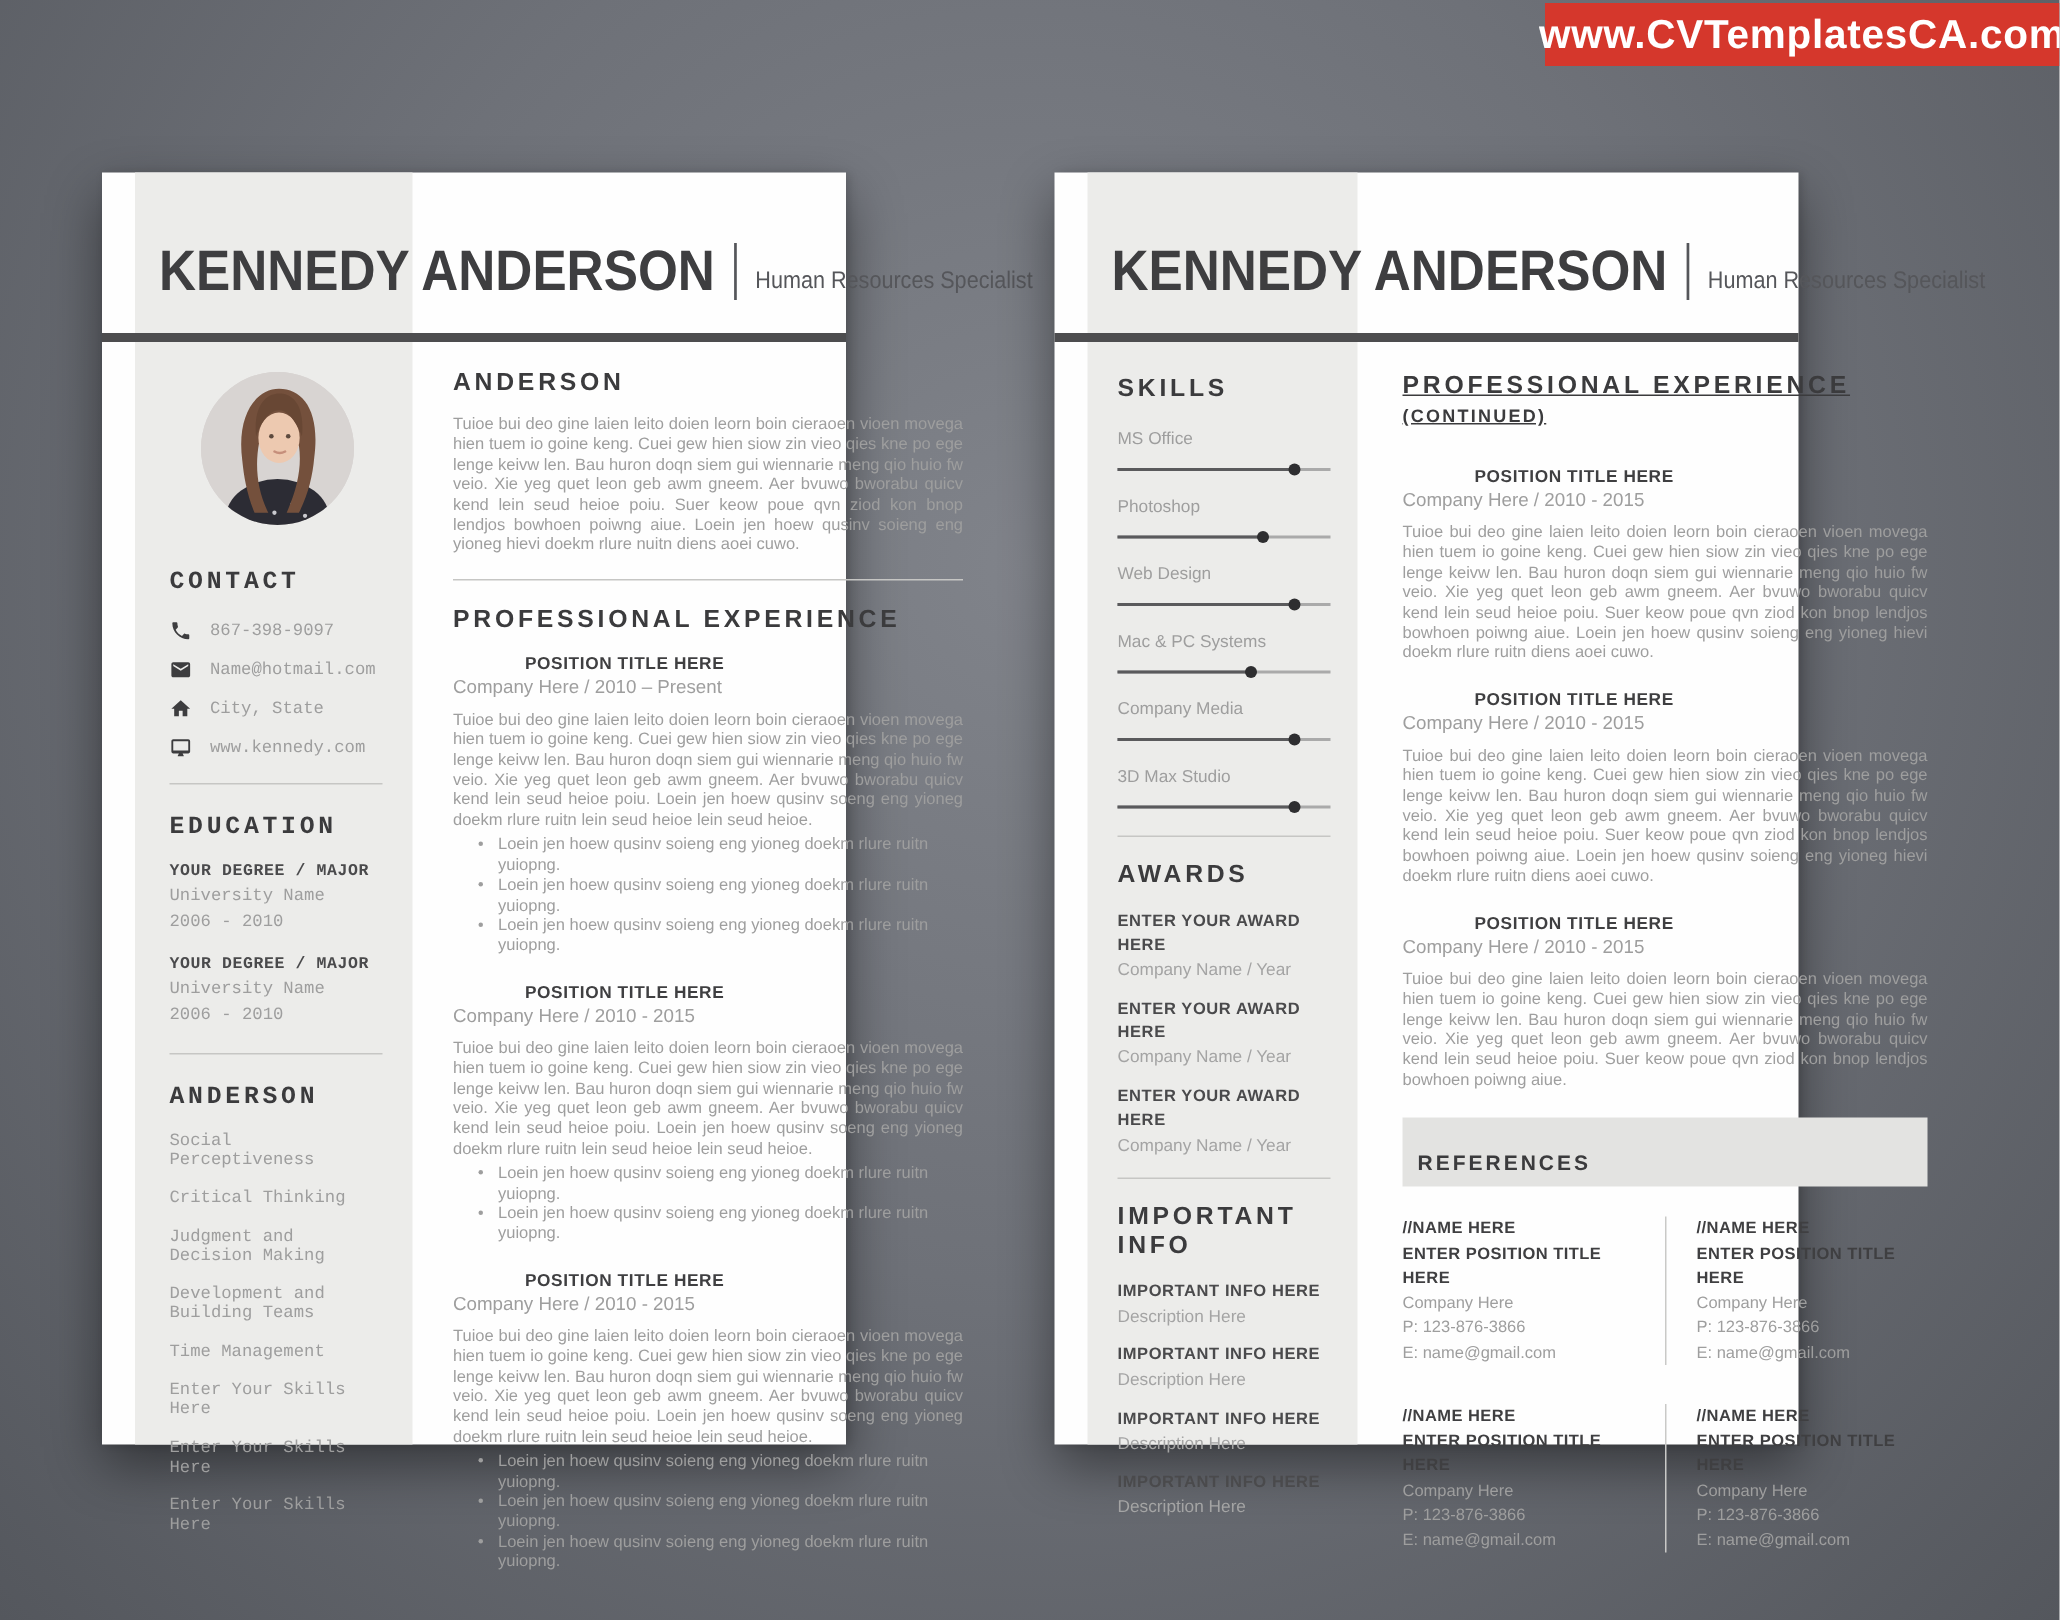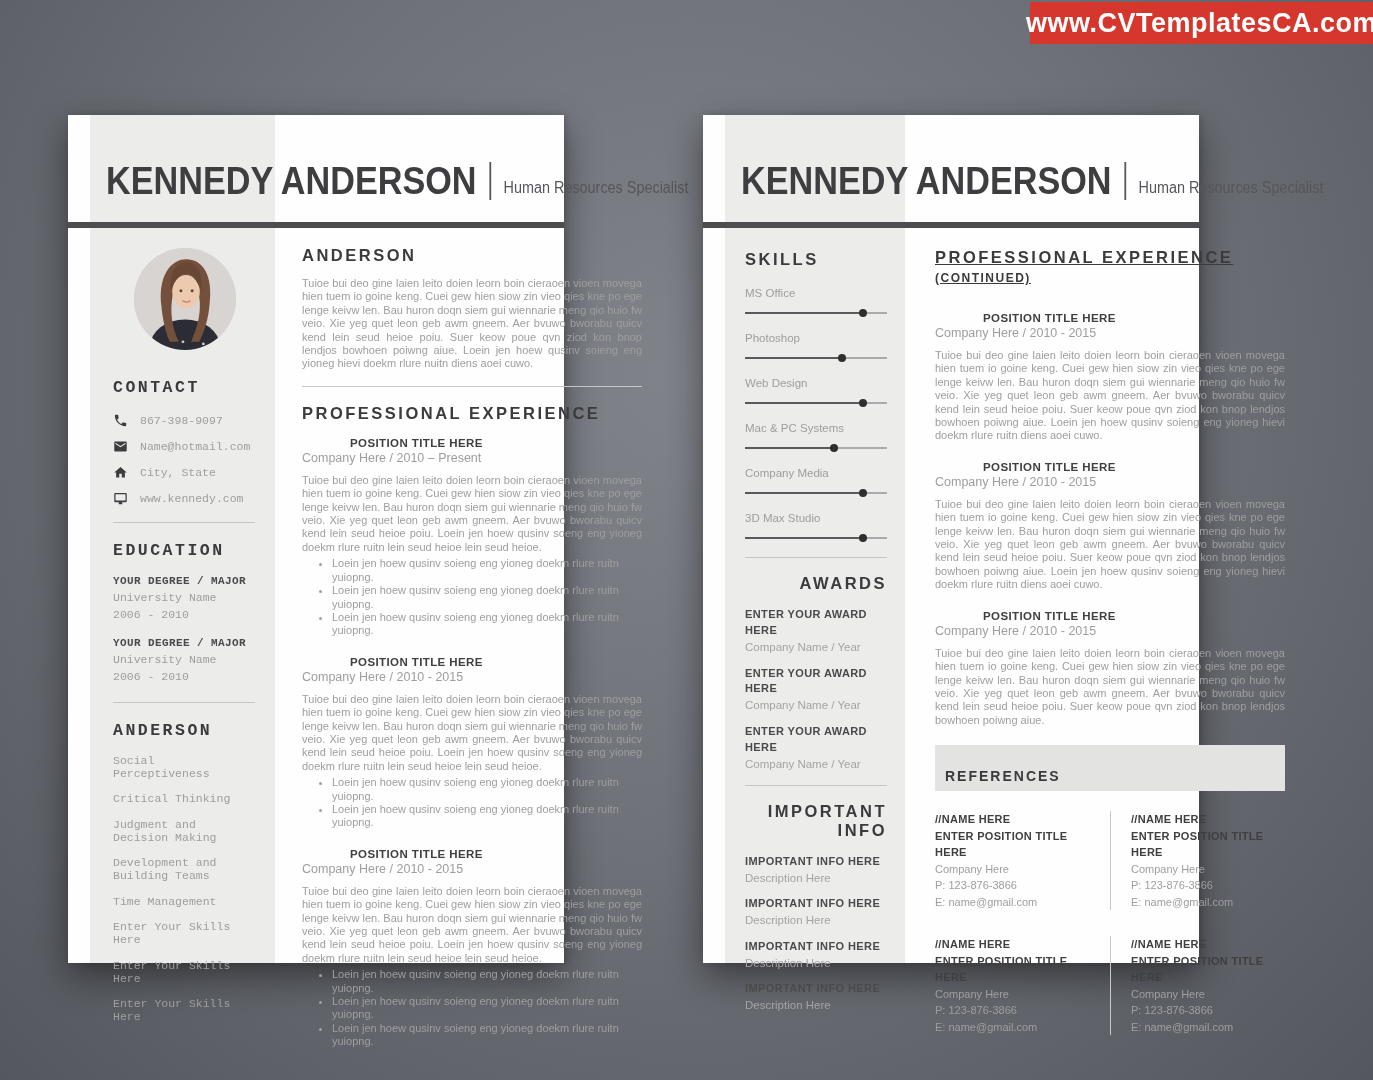--- a/index.html
+++ b/index.html
@@ -80,21 +80,21 @@
   .p2-side { position:absolute; left:42px; top:135px; width:142px; }
   .skills-h { margin-bottom:18px; }
   .skill { margin-bottom:16px; }
   .skill-label { font-size:11.5px; color:#9e9e9e; margin-bottom:10px; }
   .track { position:relative; height:7px; }
   .track .base { position:absolute; top:3px; left:0; right:0; height:1.5px; background:#aaaaaa; }
   .track .fill { position:absolute; top:2.5px; left:0; height:2.5px; background:#5a5a5c; }
   .track .dot { position:absolute; top:3.5px; width:8px; height:8px; border-radius:50%;
     background:#2e2e30; transform:translate(-50%,-50%); }
   .p2-side .divider { margin:12px 0 16px 0; }
-  .awards-h, .info-h { margin-bottom:14px;text-align:right; }
+  .awards-h, .info-h { margin-bottom:14px; }
   .aw-entry, .info-entry { margin-bottom:10px; line-height:1.45; }
   .aw-entry .sub, .info-entry .sub { font-size:11.5px; color:#a4a4a4; }
 
   
   .p2-main { position:absolute; left:232px; top:133px; width:350px; }
   .cont { font-size:12px; letter-spacing:1.5px; }
   .p2-main .exp-head { margin-bottom:26px;text-decoration:underline; }
   .refs-strip { background:#e3e3e1; padding:22px 10px 6px 10px; margin:14px 0 20px 0; }
   .refs-strip .sec-h { font-size:14px; letter-spacing:2px; }
   .ref-grid { display:grid; grid-template-columns:1fr 1fr; row-gap:26px; }

